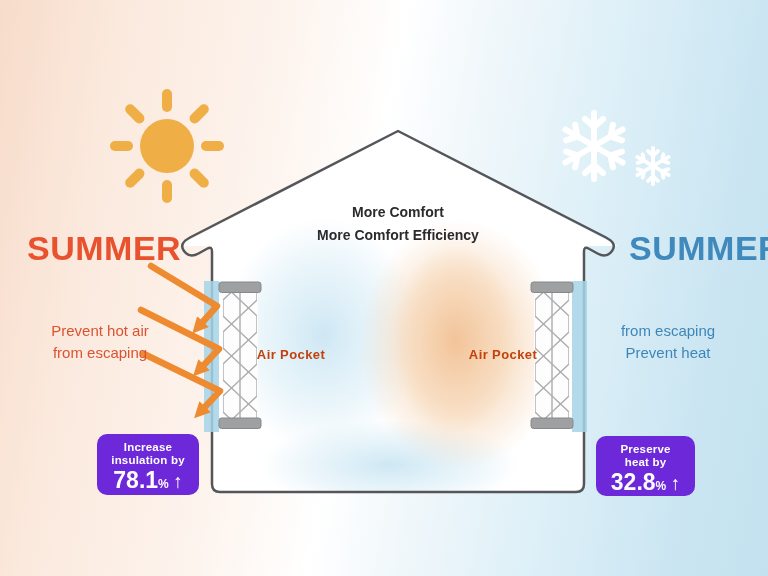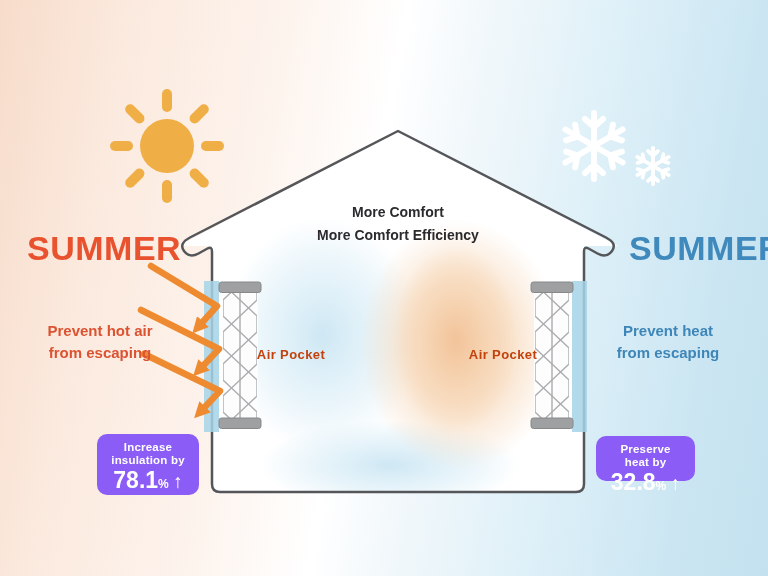--- a/index.html
+++ b/index.html
@@ -11,30 +11,30 @@
       #f2f8fb 56%, #def0f8 72%, #cbe6f2 88%, #c3e1ef 100%);
   }
   .stage{position:absolute;inset:0;}
   svg.scene{position:absolute;left:0;top:0;}
   .txt{position:absolute;text-align:center;}
   .season{font-size:34px;font-weight:700;letter-spacing:.5px;}
   .summer{left:27px;top:229px;width:130px;color:#E8522E;}
   .winter{left:629px;top:229px;width:130px;color:#4089BC;}
   .house-title{left:248px;top:201px;width:300px;font-size:14px;line-height:23px;
     font-weight:700;color:#2B2B2D;}
-  .note{font-size:15px;line-height:22px;font-weight:700;}
+  .note{font-size:15px;line-height:22px;font-weight:400;}
   .note-left{left:20px;top:320px;width:160px;color:#DB5330;}
   .note-right{left:588px;top:320px;width:160px;color:#3E86B8;}
   .airpocket{font-size:13px;font-weight:600;letter-spacing:.4px;color:#c2410c;}
   .airpocket-left{left:256px;top:347px;width:70px;}
   .airpocket-right{left:468px;top:347px;width:70px;}
-  .badge{position:absolute;background:#8b5cf6;border-radius:10px;color:#ffffff;
+  .badge{position:absolute;background:#6d28d9;border-radius:10px;color:#ffffff;
     text-align:center;box-sizing:border-box;padding-top:7px;}
   .badge-left{left:97px;top:434px;width:102px;height:61px;}
-  .badge-right{left:596px;top:436px;width:99px;height:45px;}
+  .badge-right{left:596px;top:436px;width:99px;height:60px;}
   .badge .ln{font-size:11.5px;line-height:13px;font-weight:600;letter-spacing:.2px;}
   .badge .valrow{margin-top:1px;line-height:24px;white-space:nowrap;}
   .badge .val{font-size:23px;font-weight:800;}
   .badge .unit{font-size:12px;font-weight:700;}
   .badge .arr{font-size:19px;font-weight:800;}
 </style>
 </head>
 <body>
 
 <div class="stage">
@@ -149,22 +149,22 @@
   <div class="txt house-title">
     <div>More Comfort</div>
     <div>More Comfort Efficiency</div>
   </div>
 
   <div class="txt note note-left">
     <div>Prevent hot air</div>
     <div>from escaping</div>
   </div>
   <div class="txt note note-right">
+    <div>from escaping</div>
     <div>Prevent heat</div>
-    <div>from escaping</div>
   </div>
 
   <div class="txt airpocket airpocket-left">Air Pocket</div>
   <div class="txt airpocket airpocket-right">Air Pocket</div>
 
   <div class="badge badge-left">
     <div class="ln">Increase</div>
     <div class="ln">insulation by</div>
     <div class="valrow"><span class="val">78.1</span><span class="unit">%</span> <span class="arr">↑</span></div>
   </div>

